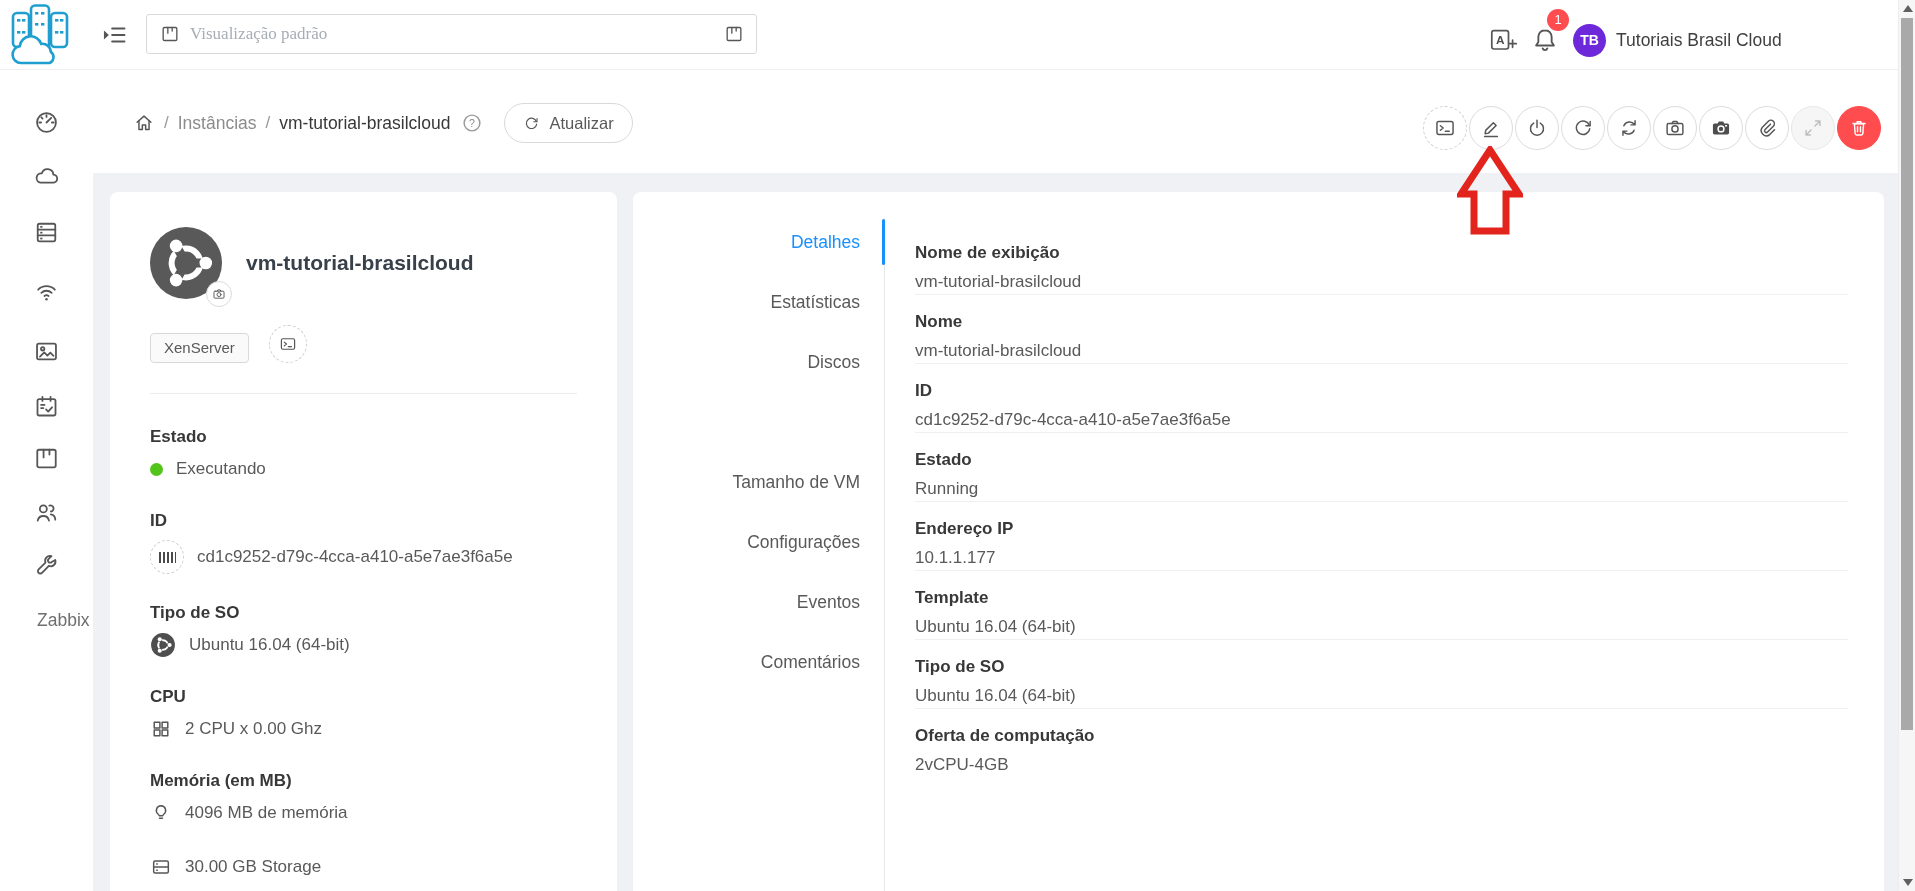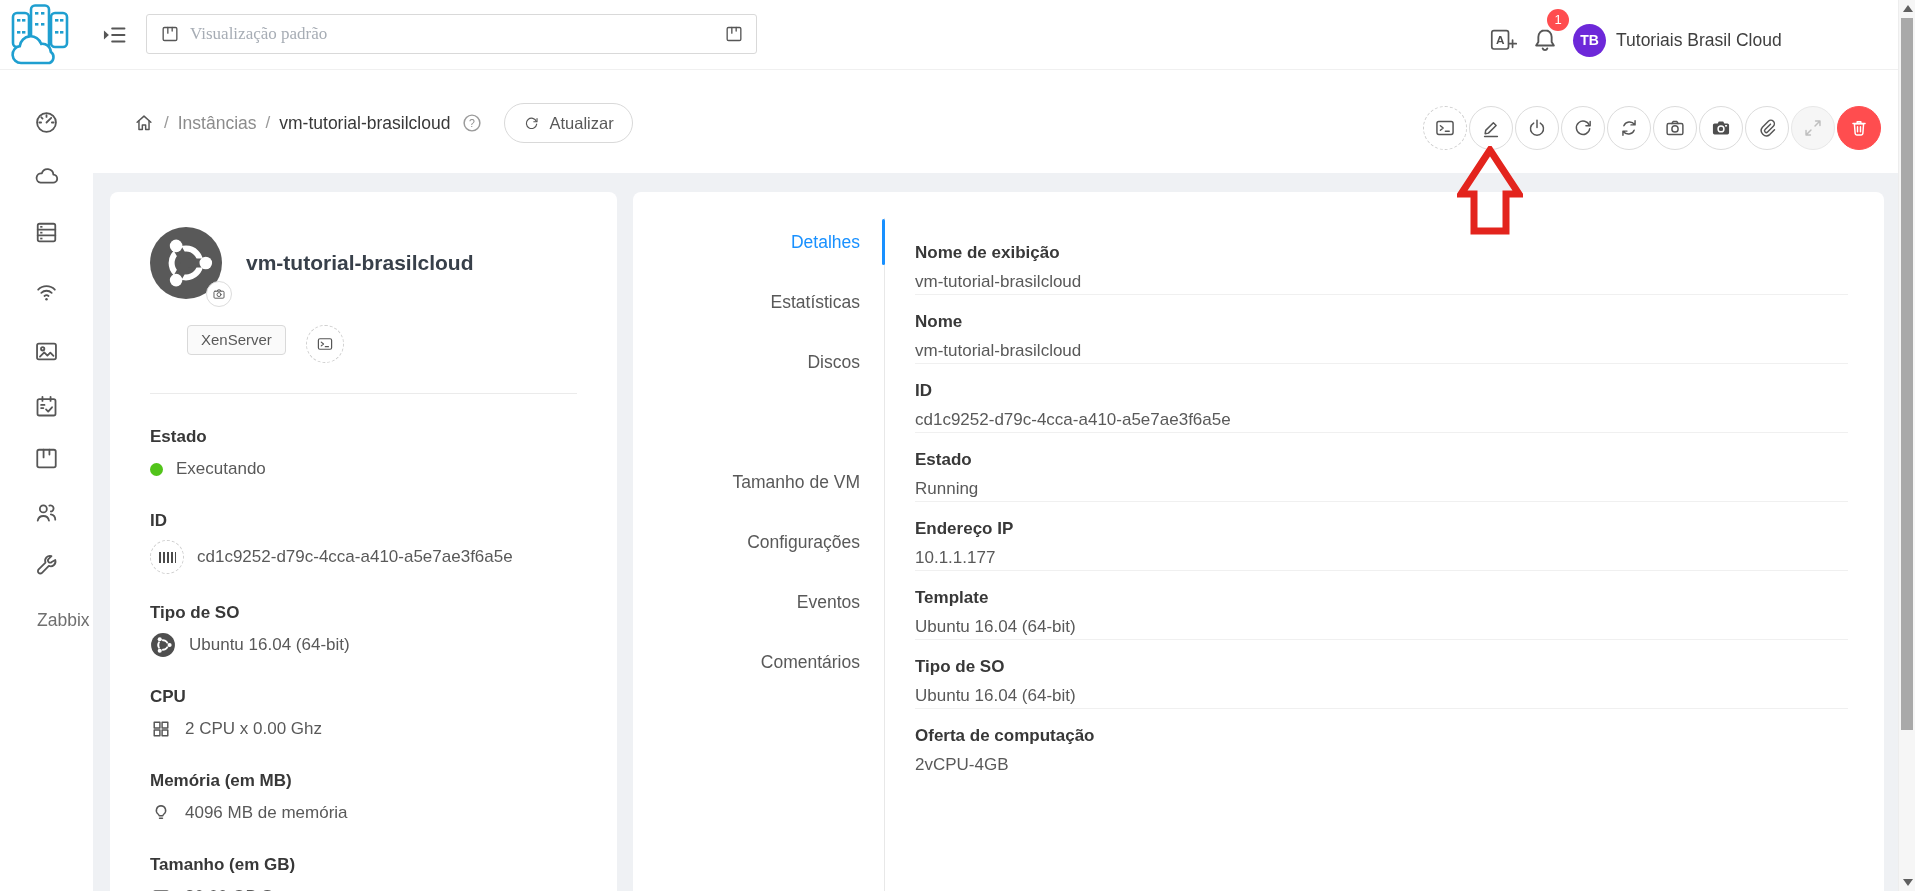--- a/index.html
+++ b/index.html
@@ -51,21 +51,21 @@
   
   .card { position:absolute; background:#fff; border-radius:8px; z-index:2; }
   .vm-card { left:110px; top:192px; width:507px; height:760px; padding:0 40px; }
   .detail-card { left:633px; top:192px; width:1251px; height:760px; }
 
   
   .vm-head { position:relative; padding-top:35px; display:flex; align-items:center; gap:24px; }
   .vm-avatar { position:relative; width:72px; height:72px; flex:0 0 auto; }
   .cam-badge { position:absolute; left:56px; top:54px; width:26px; height:26px; border-radius:50%; background:#fff; border:1px solid #dcdcdc; display:flex; align-items:center; justify-content:center; }
   .vm-title { font-size:21px; font-weight:600; color:#38404a; }
-  .vm-tags { margin-top:26px; display:flex; align-items:flex-start; gap:20px;margin-left:37px; }
+  .vm-tags { margin-top:26px; display:flex; align-items:flex-end; gap:20px; }
   .hv-tag { height:30px; padding:0 13px; border:1px solid #d9d9d9; border-radius:4px; background:#fafafa; font-size:15px; color:#595959; line-height:28px; }
   .console-mini { width:38px; height:38px; border-radius:50%; border:1px dashed #cfcfcf; background:#fff; display:flex; align-items:center; justify-content:center; cursor:pointer; }
   .vm-divider { margin-top:30px; margin-bottom:32px; border-top:1px solid #ebebeb; }
   .field { margin-bottom:28px; }
   .field .flabel { font-size:17px; font-weight:bold; color:#383838; line-height:22px; }
   .field .fvalue { margin-top:8px; display:flex; align-items:center; gap:13px; font-size:17px; color:#595959; line-height:26px; }
   .dot { width:13px; height:13px; border-radius:50%; background:#52c41a; flex:0 0 auto; }
   .barcode-circle { width:34px; height:34px; border-radius:50%; border:1px dashed #d0d0d0; display:flex; align-items:center; justify-content:center; flex:0 0 auto; }
   .barcode-bars { width:17px; height:11px; background:repeating-linear-gradient(90deg,#4a4a4a 0 2px,transparent 2px 4px); }
   .mini-ic { width:26px; height:26px; flex:0 0 auto; }
@@ -386,21 +386,20 @@
       <div class="fvalue">
         <svg class="mini-ic ic" viewBox="0 0 24 24" style="width:22px;height:22px">
           <path d="M12 4.2 a5.1 5.1 0 0 1 3 9.2 c-.5 .4 -.9 1 -1 1.6 h-4 c-.1 -.6 -.5 -1.2 -1 -1.6 A5.1 5.1 0 0 1 12 4.2 Z"></path>
           <path d="M10.4 17.8 h3.2"></path>
         </svg>
         <span>4096 MB de memória</span>
       </div>
     </div>
 
     <div class="field">
-      <div class="flabel">Tamanho (em GB)</div>
       <div class="fvalue">
         <svg class="mini-ic ic" viewBox="0 0 24 24" style="width:22px;height:22px">
           <rect x="4" y="5.4" width="16" height="13.2" rx="1.6"></rect>
           <path d="M4 12 H20"></path>
           <g fill="#565656" stroke="none">
               <rect x="6.6" y="8" width="2" height="1.4"></rect>
               <rect x="6.6" y="14.8" width="2" height="1.4"></rect>
             </g>
         </svg>
         <span>30.00 GB Storage</span>

